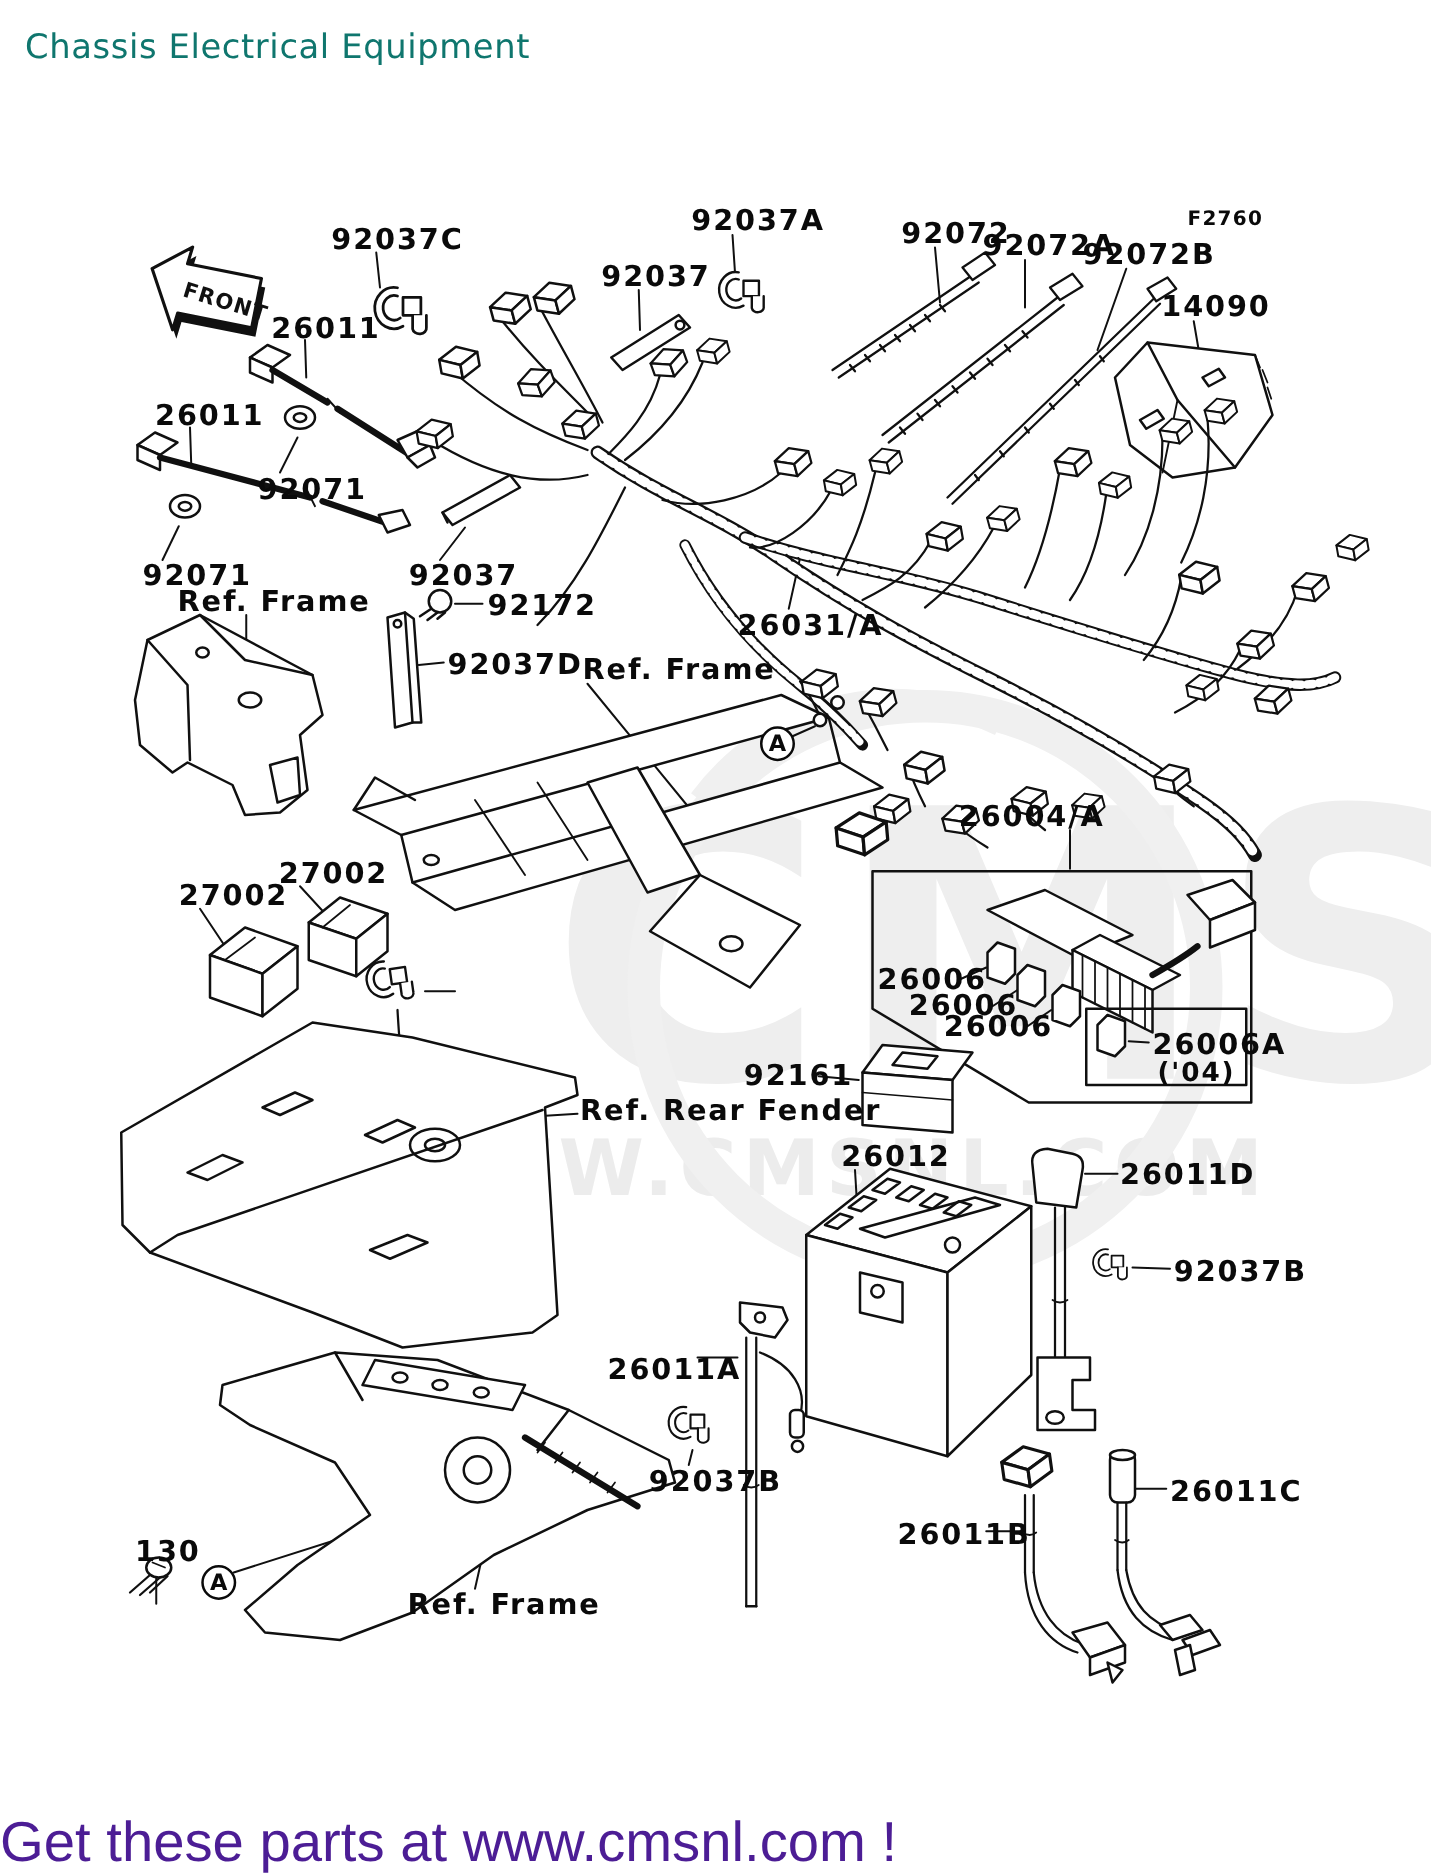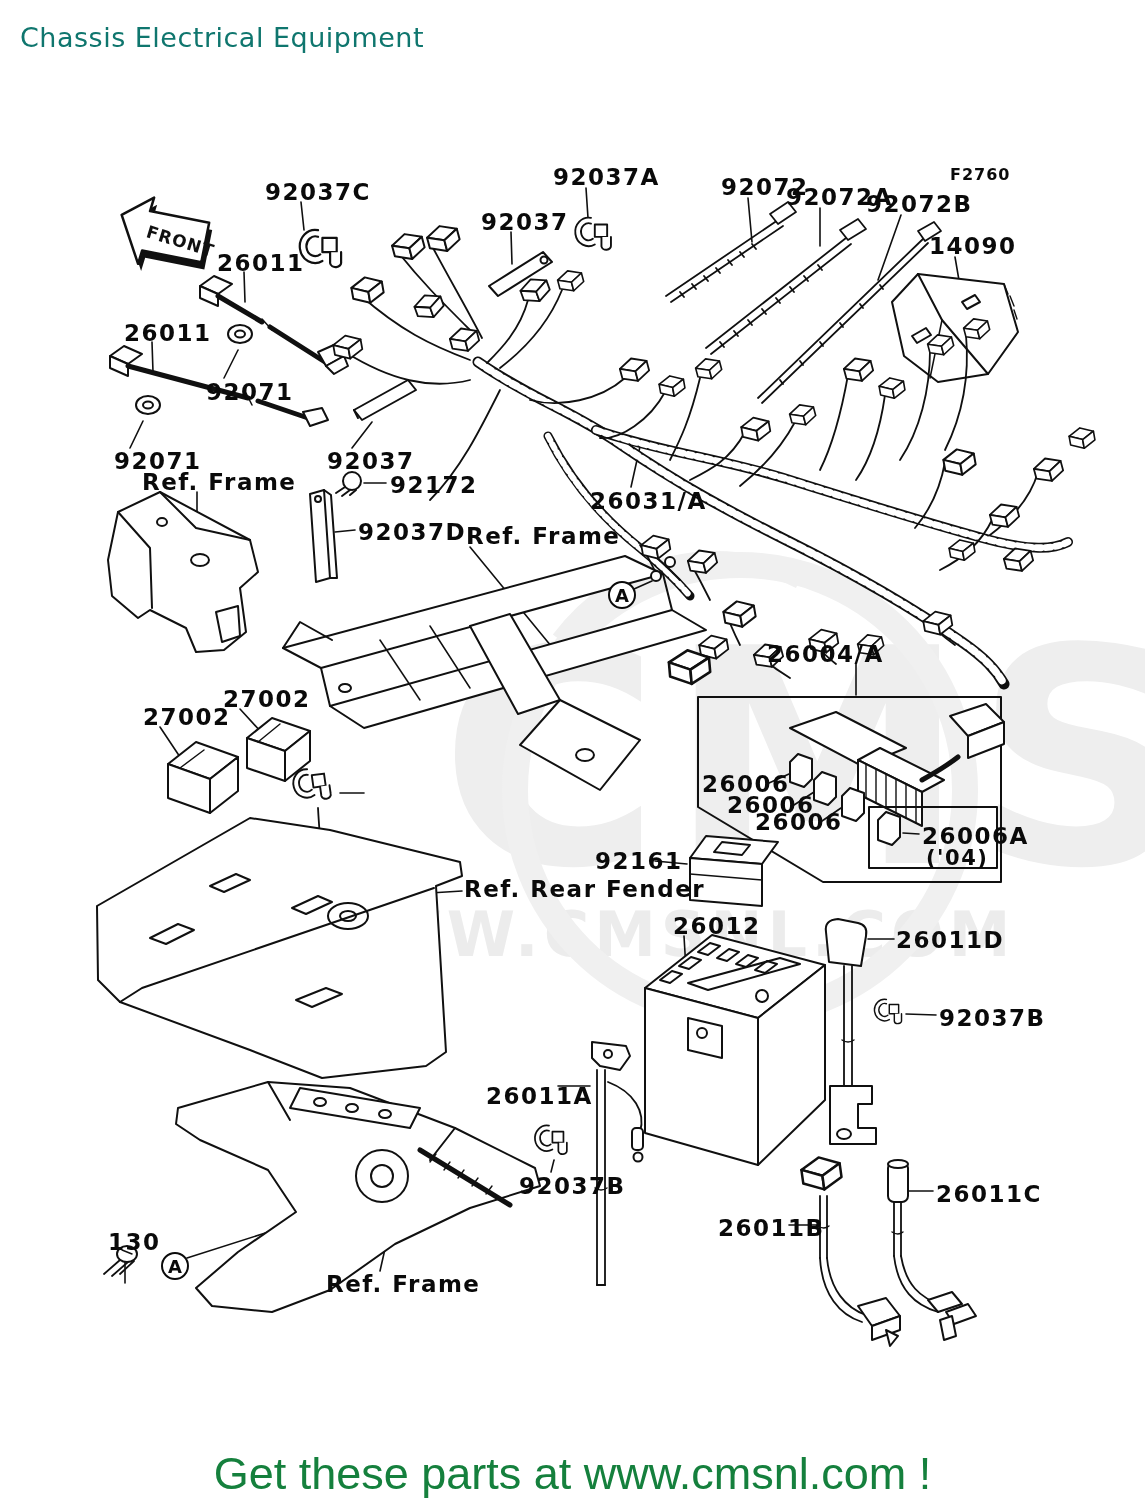--- a/index.html
+++ b/index.html
@@ -28,21 +28,21 @@
     font-family:"DejaVu Sans",sans-serif;
   }
   .dlabel.code{font-size:16px;letter-spacing:1px;}
   .dlabel.note{font-size:21px;text-align:center;}
   .marker{
     position:absolute;width:28px;height:28px;border:2.5px solid #0a0a0a;
     border-radius:50%;text-align:center;line-height:26px;font-weight:bold;
     font-size:18px;background:#ffffff;color:#0a0a0a;box-sizing:border-box;
   }
   .page-footer{
-    position:absolute;left:0;right:0;top:1448px;text-align:center;color:#15803d;
+    position:absolute;left:0;right:0;top:1448px;text-align:left;color:#4c1d95;
     font-size:45px;z-index:3;font-family:"Liberation Sans",sans-serif;
     letter-spacing:0px;white-space:nowrap;
   }
 </style>
 </head>
 <body>
 
 <div class="page-title">Chassis Electrical Equipment</div>
 
 <div class="watermark-brand">CMS</div>

